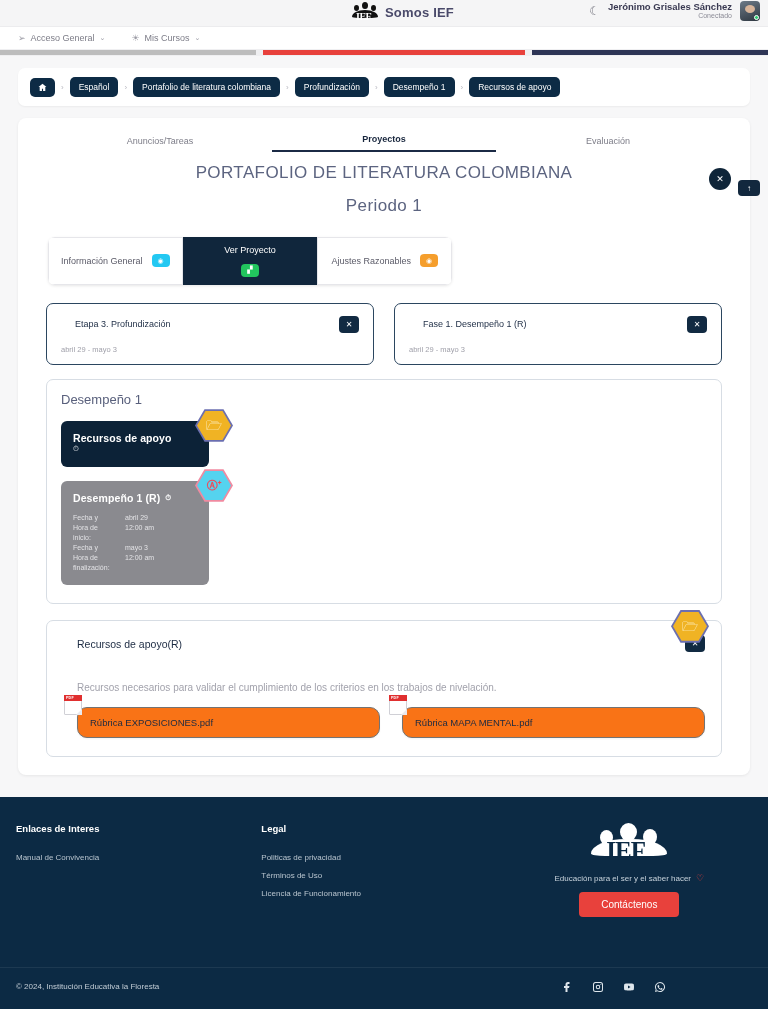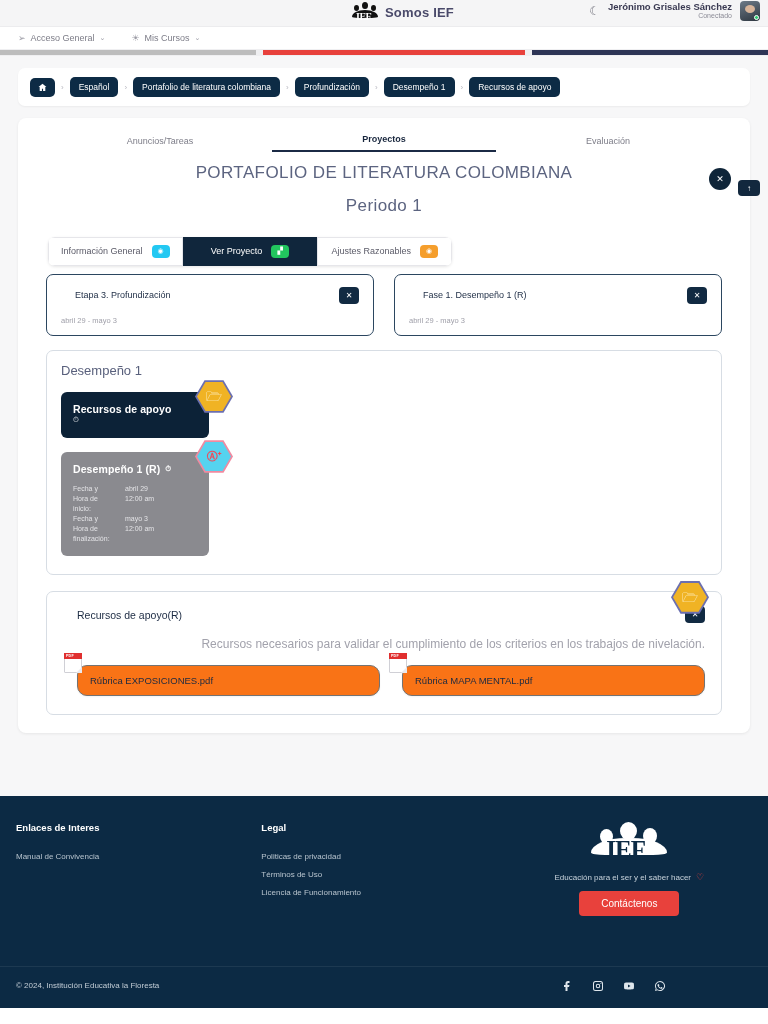--- a/index.html
+++ b/index.html
@@ -100,35 +100,35 @@
     justify-content: center; cursor: pointer; border: none;
   }
 
   .segmented { display: flex; margin: 20px 0 0 20px; width: 404px; border-radius: 7px; overflow: hidden;
                box-shadow: 0 1px 3px rgba(0,0,0,.10); }
   .seg {
     display: flex; align-items: center; justify-content: center; gap: 9px;
     font-size: 9px; padding: 7px 10px; background: #fff; color: #5b5b68; flex: 1; cursor: pointer;
     border: 1px solid #e6e6ea;
   }
-  .seg.active { background: #10263c; color: #fff; border-color: #10263c; }
+  .seg.active { background: #10263c; color: #fff; border-color: #10263c; flex-direction: column; }
   .seg .pill { width: 18px; height: 13px; border-radius: 4px; display: flex; align-items: center;
                justify-content: center; font-size: 7px; color: #fff; }
   .pill.cyan { background: #23c8f2; }
   .pill.green { background: #22c55e; }
   .pill.orange { background: #f59e2c; }
 
   .scrolltop {
     position: absolute; right: -10px; top: 62px; width: 22px; height: 16px; border-radius: 4px;
     background: #12283e; color: #fff; font-size: 8px; display: flex; align-items: center;
     justify-content: center; cursor: pointer;
   }
 
   
-  .phase-row { display: flex; gap: 20px; margin: 8px 18px 0 18px; }
+  .phase-row { display: flex; gap: 20px; margin: 18px 18px 0 18px; }
   .phase-card {
     flex: 1; border: 1px solid #2b4660; border-radius: 7px; padding: 12px 14px 9px 14px;
     background: #fff; position: relative; min-height: 62px;
   }
   .phase-head { display: flex; align-items: center; justify-content: space-between; }
   .phase-title { font-size: 9px; color: #1d2c44; padding-left: 14px; }
   .sq-close {
     width: 20px; height: 17px; border-radius: 4px; background: #112a42; color: #fff;
     font-size: 8px; display: flex; align-items: center; justify-content: center; cursor: pointer; border: none;
   }
@@ -163,21 +163,21 @@
   .hexouter { position: absolute; right: -24px; top: -12px; width: 38px; height: 34px;
               clip-path: polygon(25% 2%, 75% 2%, 100% 50%, 75% 98%, 25% 98%, 0% 50%); }
   .hexouter.yellow { background: #6b6fb0; }
   .hexouter.cyan { background: #f08aa0; }
 
   
   .rescard { margin: 16px 18px 0 18px; border: 1px solid #d7dde4; border-radius: 7px;
              padding: 14px 16px 18px 16px; position: relative; }
   .res-head { display: flex; align-items: center; justify-content: space-between; }
   .res-title { font-size: 10.5px; color: #1b2a42; padding-left: 14px; }
-  .res-desc { font-size: 12px; color: #a2a2ac; margin-top: 14px; padding-left: 14px; text-align: right; }
+  .res-desc { font-size: 10px; color: #a2a2ac; margin-top: 30px; padding-left: 14px; }
   .file-row { display: flex; gap: 22px; margin-top: 14px; padding-left: 14px; }
   .file-item { flex: 1; position: relative; }
   .file-box {
     border: 1px solid #737373; border-radius: 10px; padding: 9px 12px; font-size: 9.5px;
     color: #1b2a42; background: #f97316; cursor: pointer; box-shadow: 0 1px 2px rgba(0,0,0,.05);
   }
   .pdf-icon { position: absolute; left: -13px; top: -12px; width: 18px; height: 20px; }
   .pdf-icon .sheet { position: absolute; inset: 0; background: #fff; border: 1px solid #d0d0d6; border-radius: 1px; }
   .pdf-icon .band { position: absolute; left: 0; top: 0; width: 18px; height: 6px; background: #e02f2f; }
   .pdf-icon .band span { color: #fff; font-size: 3.6px; font-weight: 700; position: absolute; left: 2px; top: 1px; letter-spacing: .2px;}

